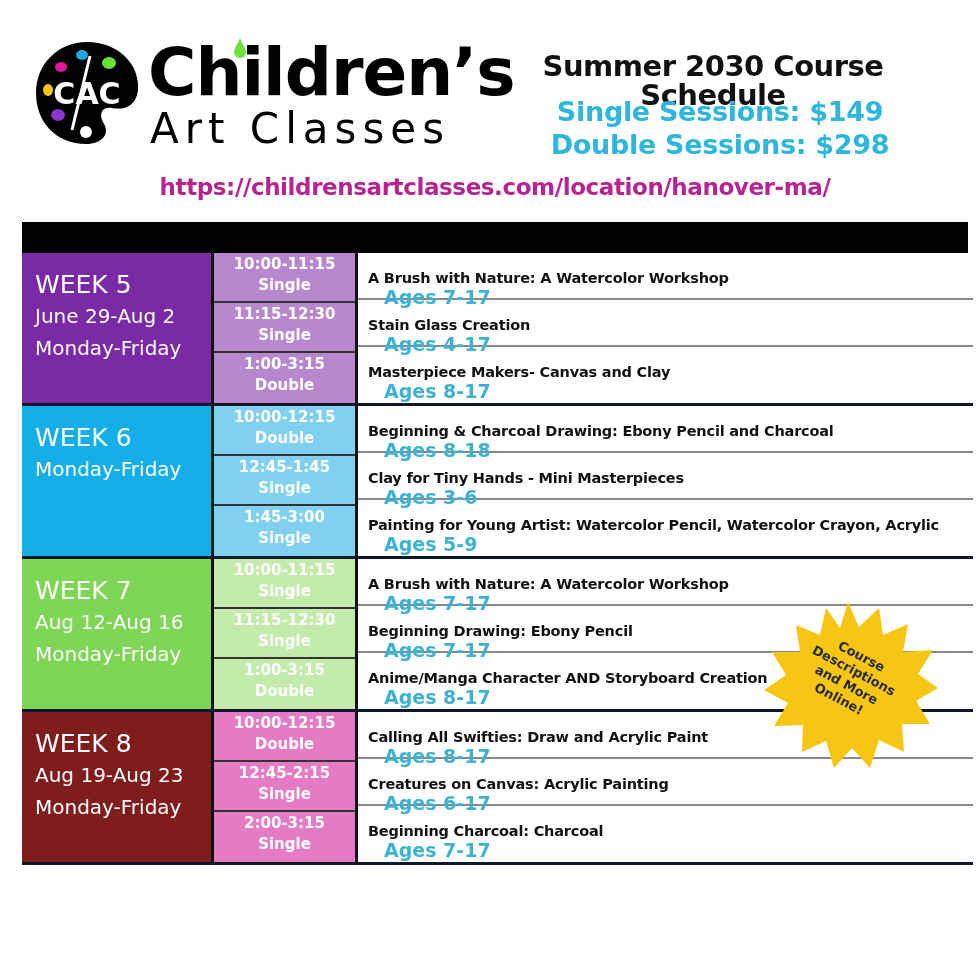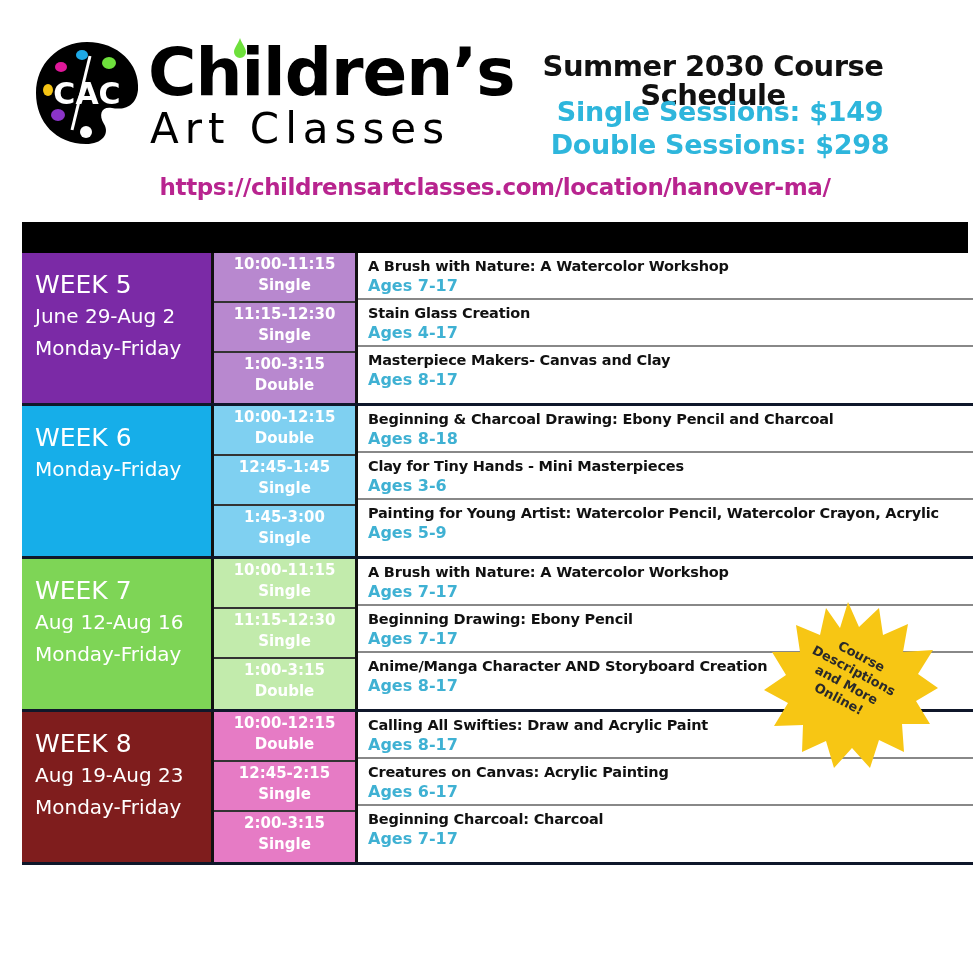--- a/index.html
+++ b/index.html
@@ -29,25 +29,25 @@
   .week { position:relative; display:flex; border-bottom:3px solid #0f172a; }
   .week-label { width:192px; box-sizing:border-box; padding-left:13px; color:#fff;
                 border-right:3px solid #111; display:flex; flex-direction:column; justify-content:flex-start; }
   .week-label .wk { font-size:25px; margin-top:18px; line-height:1.15; }
   .week-label .dates, .week-label .days { font-size:20px; line-height:1.6; }
   .slots { width:141px; border-right:3px solid #111; }
   .slot { height:50px; box-sizing:border-box; text-align:center; color:#fff; font-weight:bold;
           font-size:15px; line-height:21px; padding-top:1px; border-bottom:2px solid #333; }
   .slot:last-child { border-bottom:none; }
   .courses { flex:1; }
-  .course { height:47px; box-sizing:border-box; padding-left:10px; padding-top:4px;
+  .course { height:47px; box-sizing:border-box; padding-left:10px; padding-top:16px;
             border-bottom:2px solid #888; background:#fff; }
   .course:last-child { border-bottom:none; }
   .course .name { font-size:14.5px; font-weight:bold; color:#111; line-height:19px; white-space:nowrap; letter-spacing:-0.2px; }
-  .course .ages { font-size:16px; font-weight:bold; color:#3fb1d3; line-height:19px; }
+  .course .ages { font-size:19px; font-weight:bold; color:#3fb1d3; line-height:19px;margin-left:16px; }
 
   
   .burst { position:absolute; left:758px; top:600px; width:180px; height:170px; }
   .burst-text { position:absolute; left:790px; top:646px; width:120px; text-align:center;
                 transform:rotate(28deg); transform-origin:center; font-size:13px; font-weight:bold;
                 color:#2a2a2a; line-height:16px; }
 </style>
 </head>
 <body>
 

